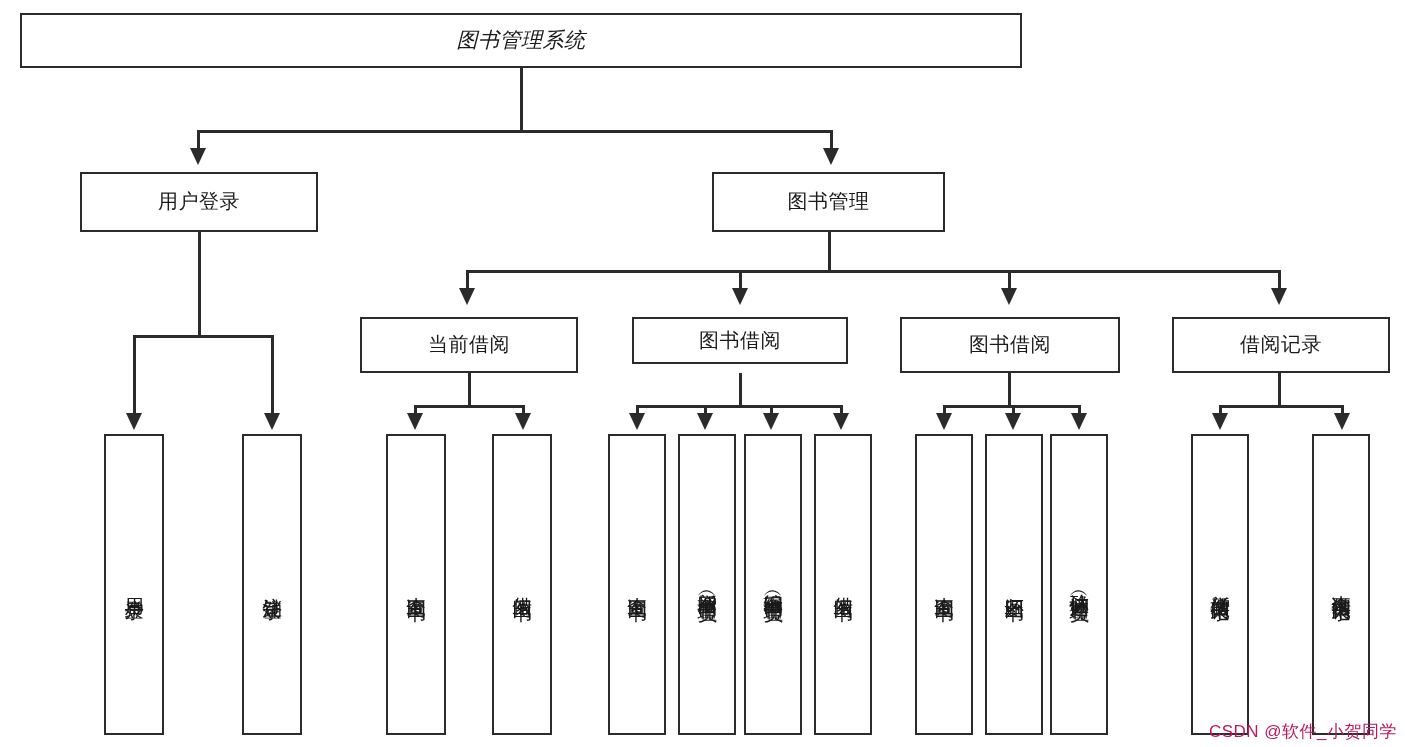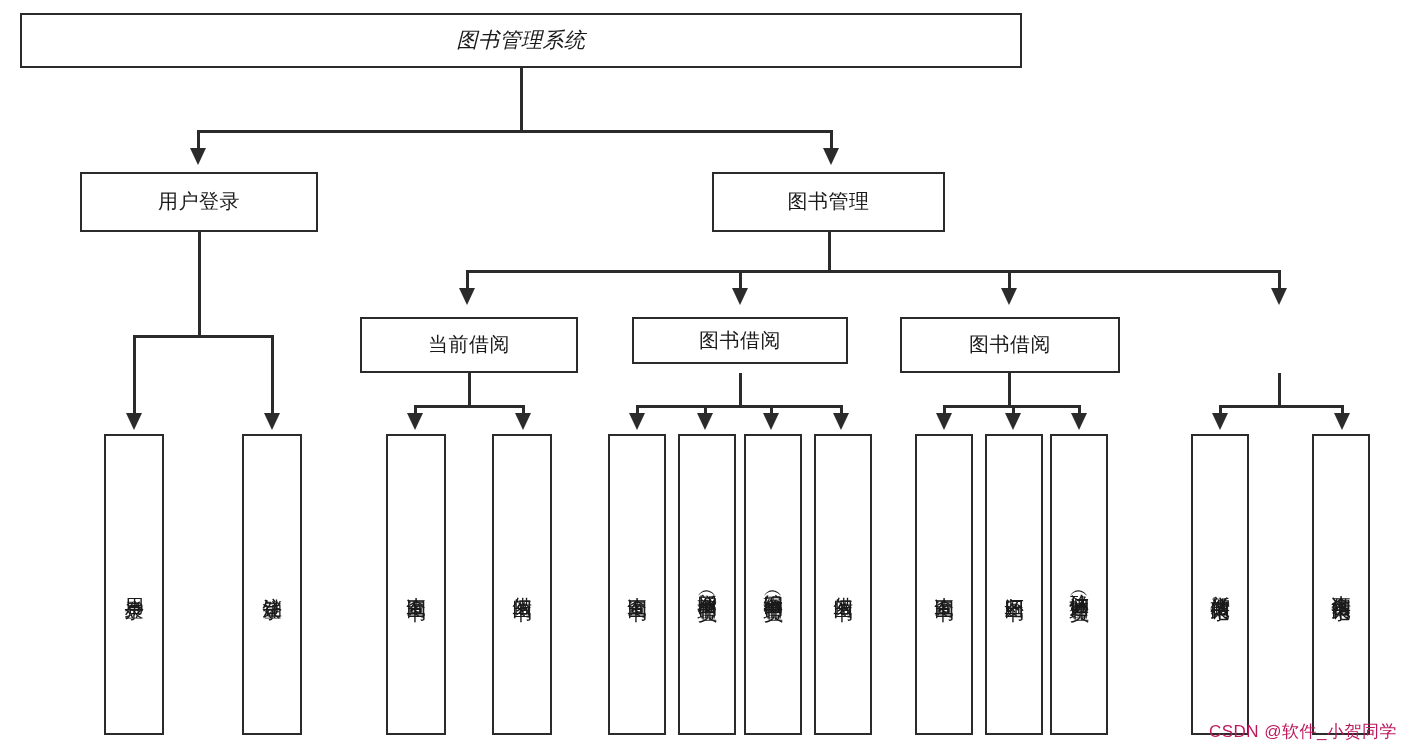--- a/index.html
+++ b/index.html
@@ -117,20 +117,23 @@
 
   <div class="node h-node" style="left:360px; top:317px; width:218px; height:56px;">
     <span class="label">当前借阅</span>
   </div>
   <div class="node h-node" style="left:632px; top:317px; width:216px; height:47px;">
     <span class="label">图书借阅</span>
   </div>
   <div class="node h-node" style="left:900px; top:317px; width:220px; height:56px;">
     <span class="label">图书借阅</span>
   </div>
+  <div class="node h-node" style="left:1172px; top:317px; width:218px; height:56px;">
+    <span class="label">借阅记录</span>
+  </div>
 
   <div class="wire v" style="left:468px; top:373px; width:2.5px; height:35px;"></div>
   <div class="wire h" style="left:414px; top:405px; width:110px; height:2.5px;"></div>
   <div class="wire v" style="left:414px; top:405px; width:2.5px; height:8px;"></div>
   <div class="arrow" style="left:407px; top:413px;"></div>
   <div class="wire v" style="left:522px; top:405px; width:2.5px; height:8px;"></div>
   <div class="arrow" style="left:515px; top:413px;"></div>
 
   <div class="wire v" style="left:739px; top:373px; width:2.5px; height:35px;"></div>
   <div class="wire h" style="left:636px; top:405px; width:206px; height:2.5px;"></div>

